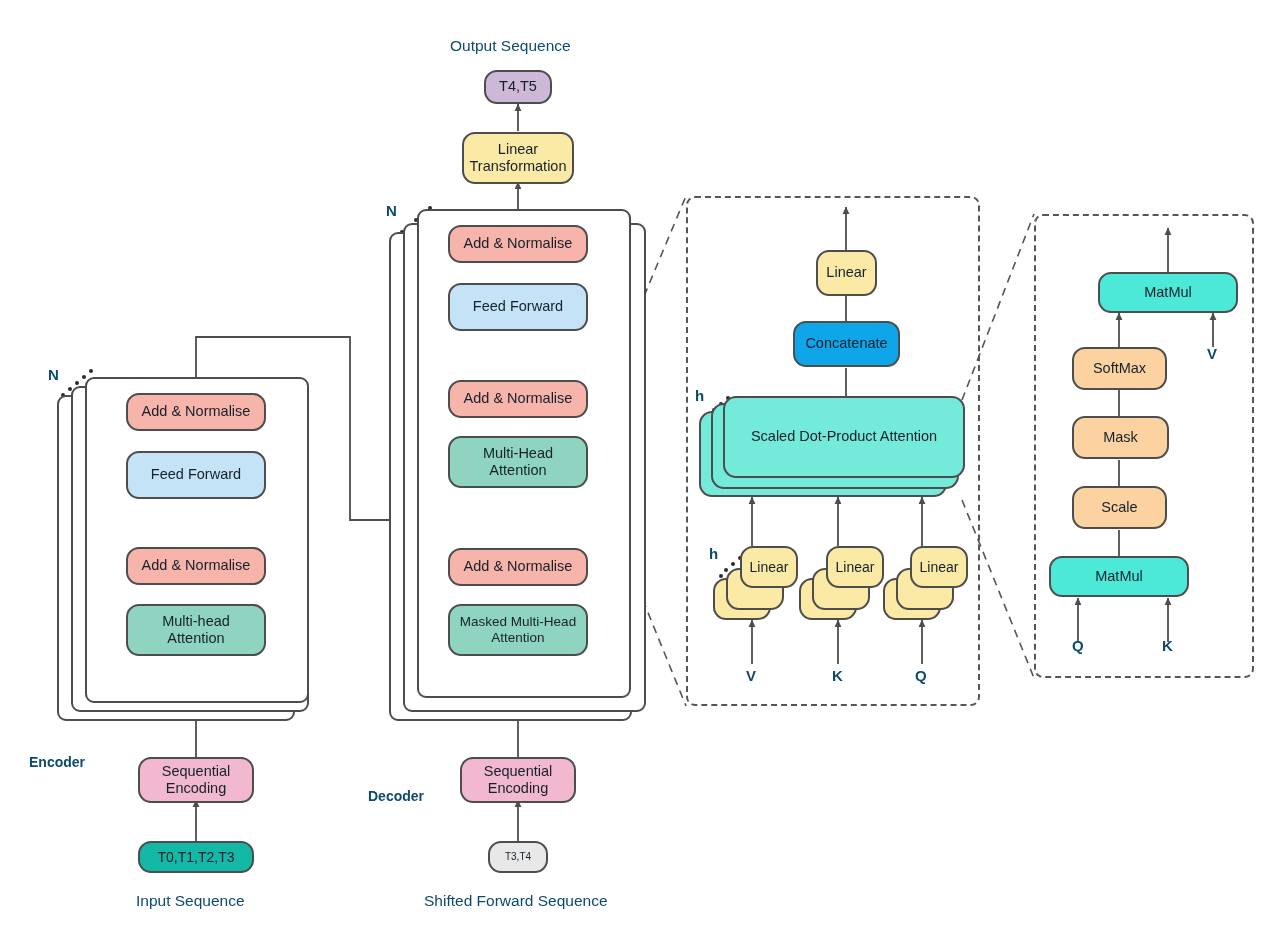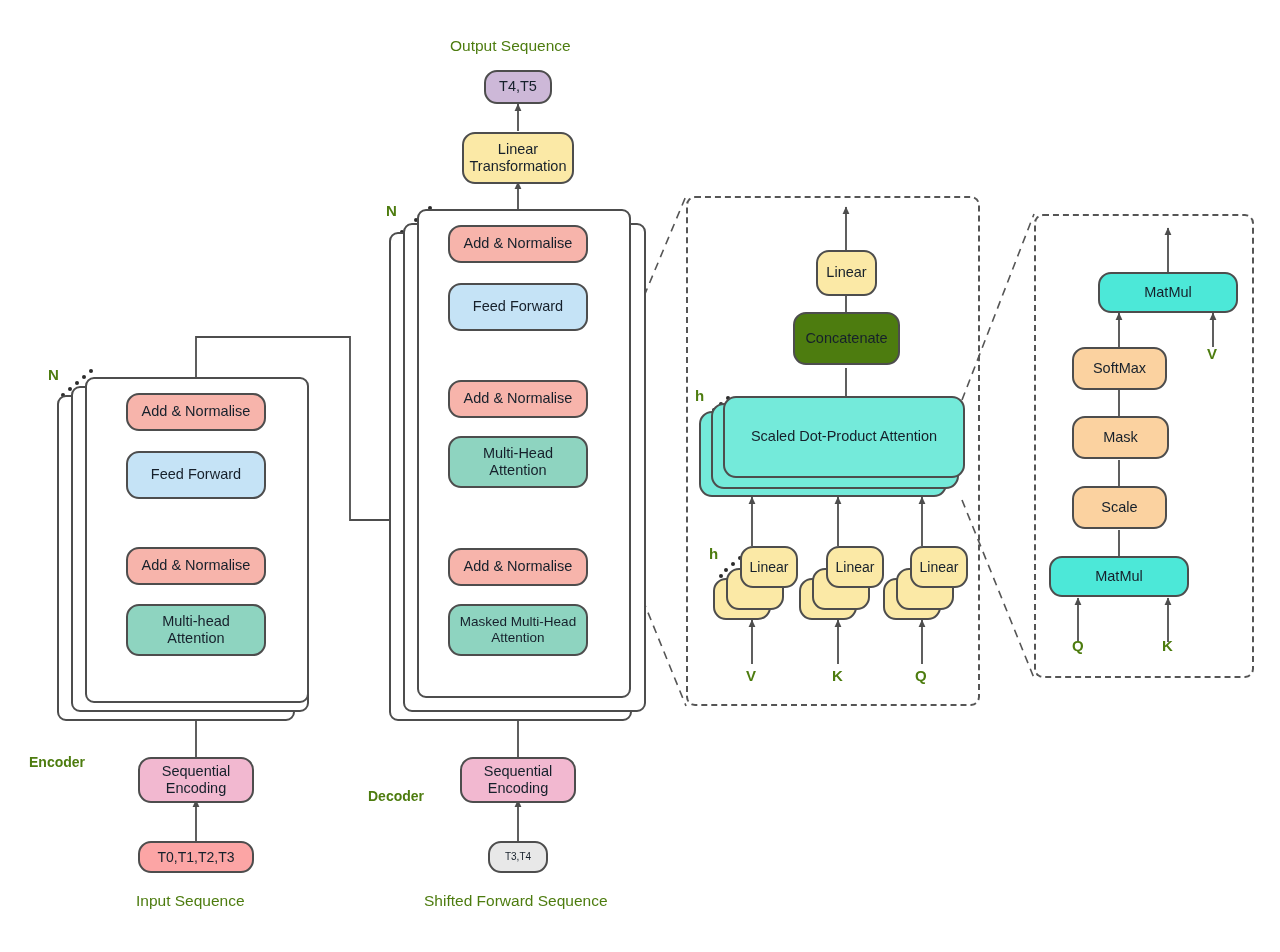--- a/index.html
+++ b/index.html
@@ -48,21 +48,21 @@
     position:absolute;
     box-sizing:border-box;
     border:2px dashed #555;
     border-radius:9px;
     background:transparent;
     z-index:0;
   }
   .cap{
     position:absolute;
     font-size:14.5px;
-    color:#4d7c0f;
+    color:#0c4a6e;
     white-space:nowrap;
     z-index:4;
   }
   .cap.bold{ font-weight:bold; font-size:14px; }
   .cap.vklabel{ font-weight:bold; font-size:15px; }
   .cap.stacklabel{ font-weight:bold; font-size:15px; }
 </style>
 </head>
 <body>
 
@@ -210,21 +210,21 @@
   <div class="node" style="left:126px; top:451px; width:140px; height:48px; background:#c5e3f6;">Feed Forward</div>
 
   <div class="node" style="left:126px; top:547px; width:140px; height:38px; background:#f7b4ab;">Add &amp; Normalise</div>
 
   <div class="node" style="left:126px; top:604px; width:140px; height:52px; background:#8ed4c0;">Multi-head
 Attention</div>
 
   <div class="node" style="left:138px; top:757px; width:116px; height:46px; background:#f2b8d0;">Sequential
 Encoding</div>
 
-  <div class="node" style="left:138px; top:841px; width:116px; height:32px; background:#fca5a5;
+  <div class="node" style="left:138px; top:841px; width:116px; height:32px; background:#14b8a6;
               font-size:14px;">T0,T1,T2,T3</div>
 
   <div class="cap bold" style="left:29px; top:754px;">Encoder</div>
 
   <div class="cap" style="left:136px; top:892px; font-size:15.5px;">Input Sequence</div>
 
   <div class="node" style="left:448px; top:225px; width:140px; height:38px; background:#f7b4ab;">Add &amp; Normalise</div>
 
   <div class="node" style="left:448px; top:283px; width:140px; height:48px; background:#c5e3f6;">Feed Forward</div>
 
@@ -244,21 +244,21 @@
 
   <div class="node" style="left:488px; top:841px; width:60px; height:32px; background:#e8e8e8;
               font-size:10px;">T3,T4</div>
 
   <div class="cap bold" style="left:368px; top:788px;">Decoder</div>
 
   <div class="cap" style="left:424px; top:892px; font-size:15.5px;">Shifted Forward Sequence</div>
 
   <div class="node" style="left:816px; top:250px; width:61px; height:46px; background:#fbe9a6;">Linear</div>
 
-  <div class="node" style="left:793px; top:312px; width:107px; height:53px; background:#4d7c0f;">Concatenate</div>
+  <div class="node" style="left:793px; top:321px; width:107px; height:46px; background:#0ea5e9;">Concatenate</div>
 
   <div class="node" style="left:699px; top:411px; width:248px; height:86px; background:#74eada; z-index:2;"></div>
   <div class="node" style="left:711px; top:403px; width:248px; height:86px; background:#74eada; z-index:3;"></div>
   <div class="node" style="left:723px; top:396px; width:242px; height:82px; background:#74eada;
               z-index:4; font-size:14.5px;">Scaled Dot-Product Attention</div>
 
   <div class="cap" style="left:695px; top:387px; font-weight:bold; font-size:15px;">h</div>
 
   <div class="node" style="left:713px; top:578px; width:58px; height:42px; background:#fbe9a6; z-index:2;"></div>
   <div class="node" style="left:726px; top:568px; width:58px; height:42px; background:#fbe9a6; z-index:3;"></div>

